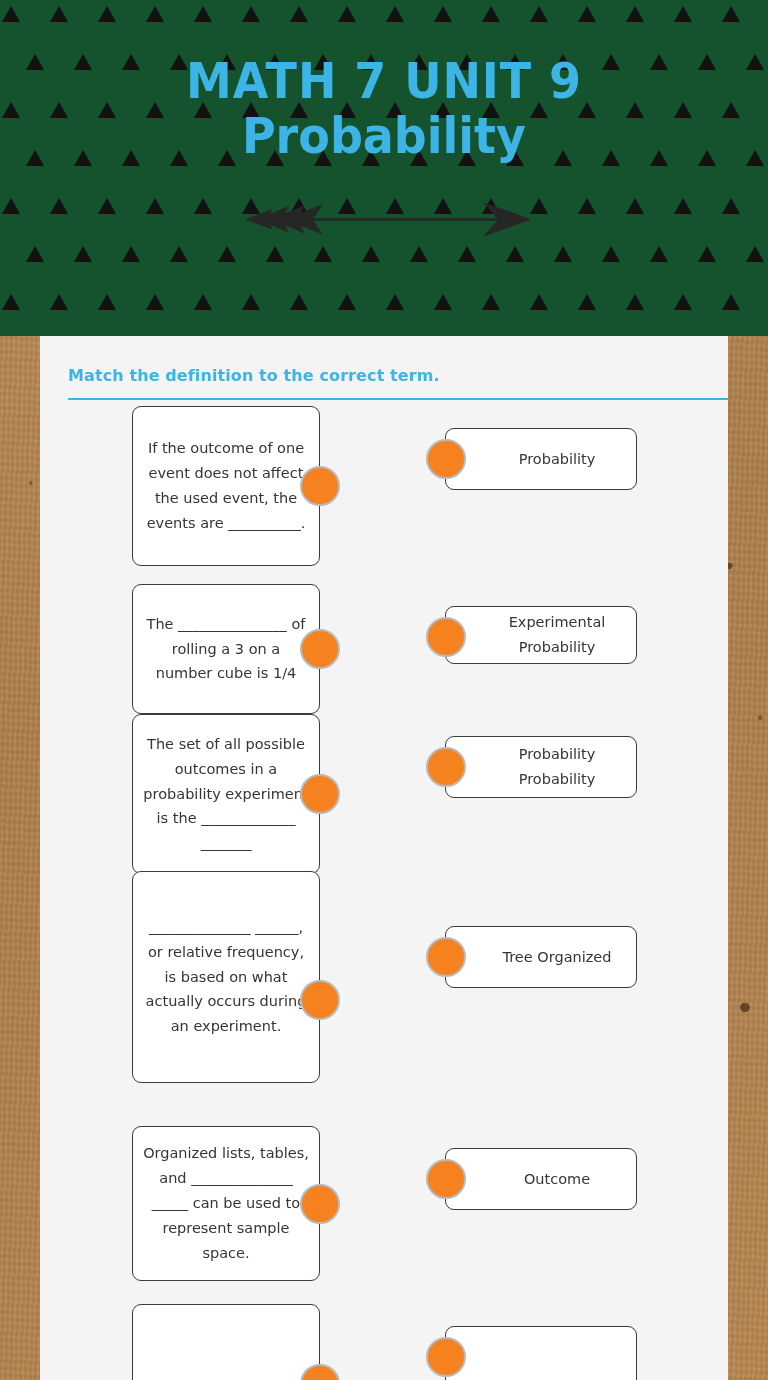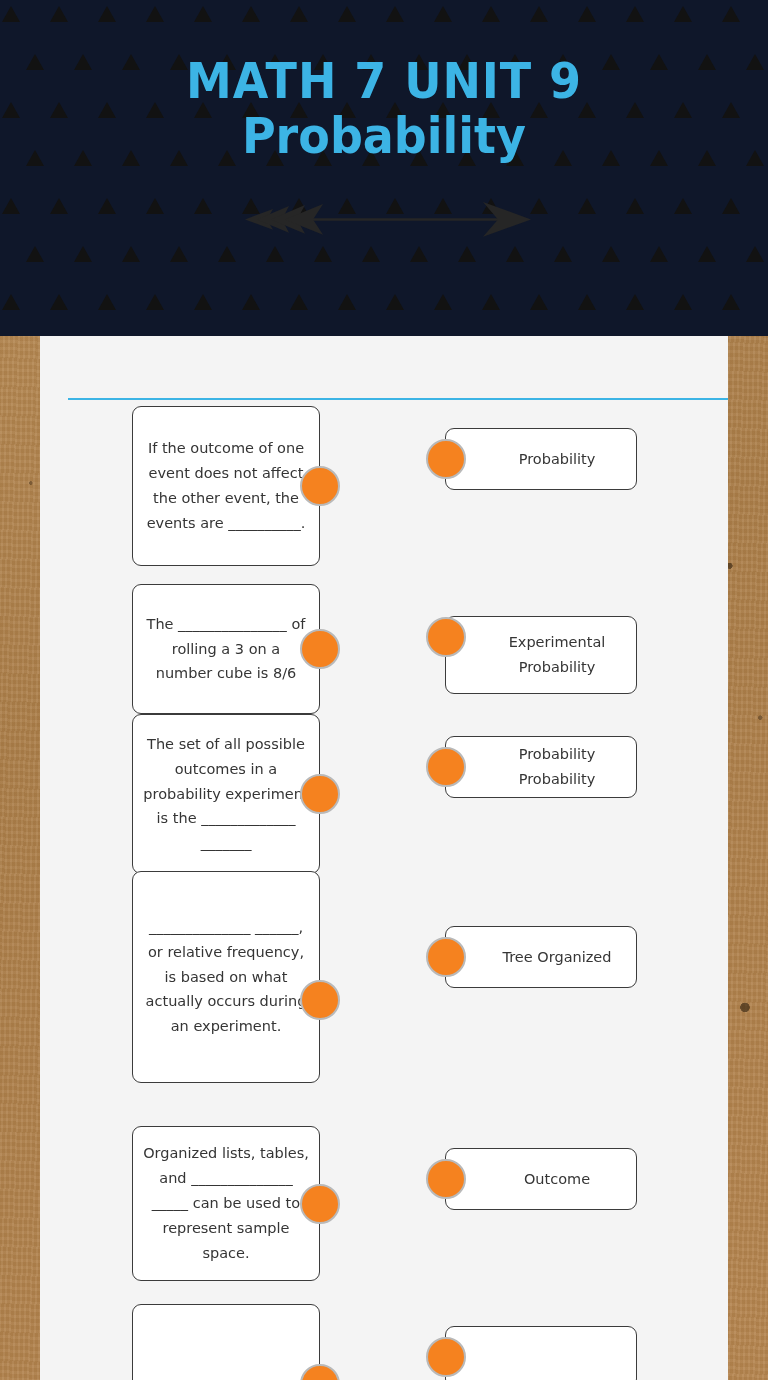--- a/index.html
+++ b/index.html
@@ -33,21 +33,21 @@
       repeating-linear-gradient(3deg, rgba(255,255,255,.045) 0 3px, rgba(110,78,42,.06) 3px 7px),
       linear-gradient(160deg, #bb8e57 0%, #ab7e49 45%, #b5854f 100%);
   }
 
   
   #header-band {
     position: absolute;
     top: 0; left: 0;
     width: 768px;
     height: 336px;
-    background-color: #0f172a;
+    background-color: #14532d;
     overflow: hidden;
   }
 
   .tri-row {
     position: absolute;
     left: 0;
     width: 100%;
     height: 0;
   }
   .tri {
@@ -322,31 +322,32 @@
       <path d="M2 23.4 L30 13 L24 23.4 L30 33.8 Z"></path>
       <path d="M14 23.4 L46 10 L39 23.4 L46 36.8 Z"></path>
       <path d="M28 23.4 L62 9 L54 23.4 L62 37.8 Z"></path>
       <path d="M42 23.4 L80 8 L70 23.4 L80 38.8 Z"></path>
       <path d="M255 23.4 L240 6 L288 23.4 L240 40.8 Z"></path>
     </g>
   </svg>
 </div>
 
 <div id="worksheet-panel">
+  <div id="instruction-text">Match the definition to the correct term.</div>
   <div id="instruction-divider"></div>
   <div id="match-rows">
       <div class="match-row" style="position: absolute; top: 0px;">
-        <div class="def-card" style="top: 0px; height: 160px;">If the outcome of one event does not affect the other event, the events are __________.</div>
+        <div class="def-card" style="top: 0px; height: 160px;">If the outcome of one event does not affect the used event, the events are __________.</div>
         <div class="term-card" style="top: 22px; height: 62px;">Probability</div>
         <div class="dot dot-left" style="top: 60px;"></div>
         <div class="dot dot-right" style="top: 33px;"></div>
       </div>
       <div class="match-row" style="position: absolute; top: 0px;">
-        <div class="def-card" style="top: 178px; height: 130px;">The _______________ of rolling a 3 on a number cube is 8/6</div>
-        <div class="term-card" style="top: 210px; height: 78px;">Experimental Probability</div>
+        <div class="def-card" style="top: 178px; height: 130px;">The _______________ of rolling a 3 on a number cube is 1/4</div>
+        <div class="term-card" style="top: 200px; height: 58px;">Experimental Probability</div>
         <div class="dot dot-left" style="top: 223px;"></div>
         <div class="dot dot-right" style="top: 211px;"></div>
       </div>
       <div class="match-row" style="position: absolute; top: 0px;">
         <div class="def-card" style="top: 308px; height: 160px;">The set of all possible outcomes in a probability experiment is the _____________ _______</div>
         <div class="term-card" style="top: 330px; height: 62px;">Probability Probability</div>
         <div class="dot dot-left" style="top: 368px;"></div>
         <div class="dot dot-right" style="top: 341px;"></div>
       </div>
       <div class="match-row" style="position: absolute; top: 0px;">

